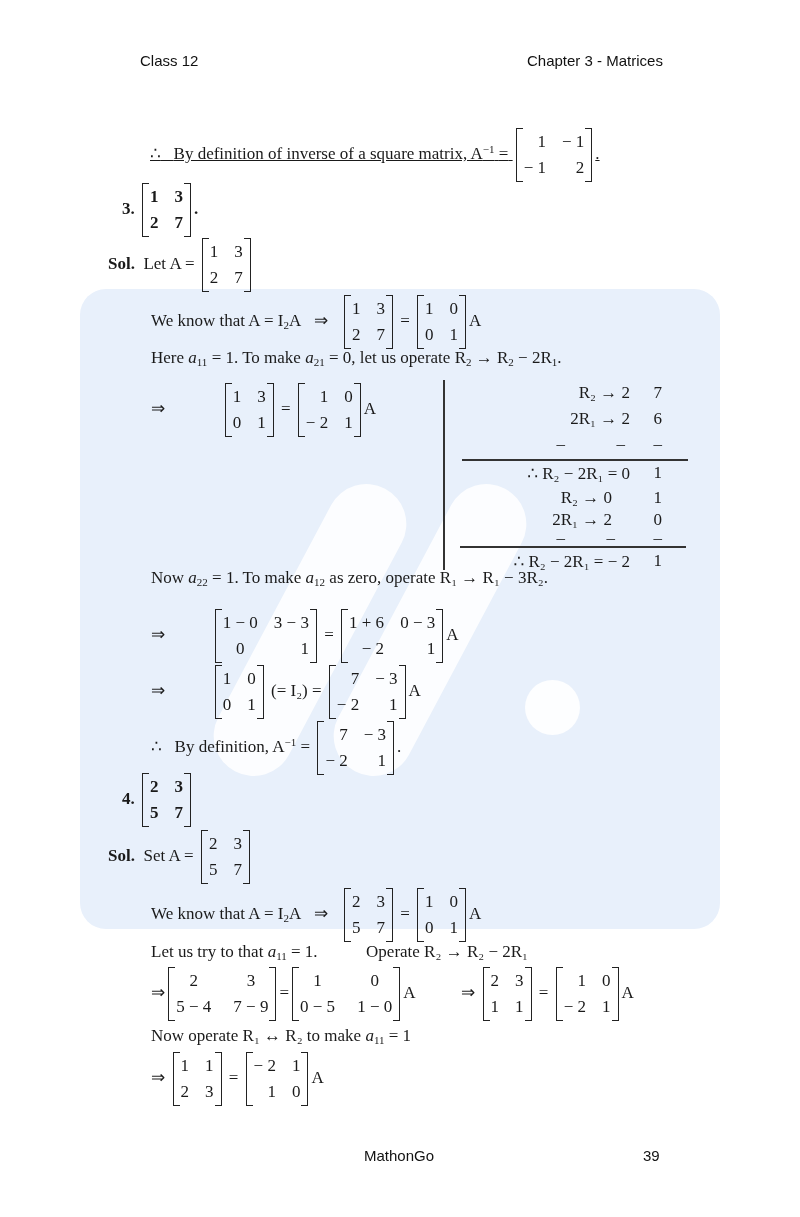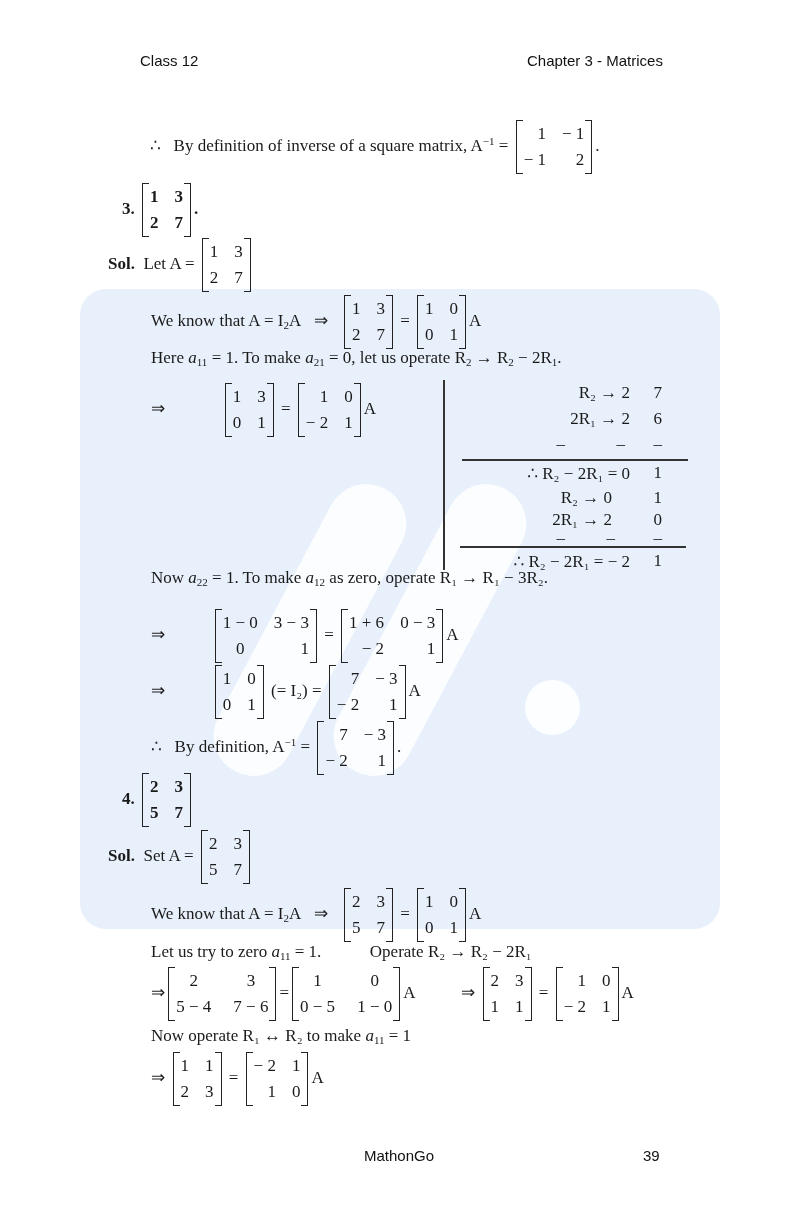--- a/index.html
+++ b/index.html
@@ -32,21 +32,21 @@
 <body>
 
 <div class="hdr" style="left:140px;top:52px;text-align:center;">Class 12</div>
 <div class="hdr" style="left:520px;top:52px;margin-left:7px;">Chapter 3 - Matrices</div>
 
 <div class="bgbox"></div>
 <div class="wm" style="left:270px;top:470px;width:80px;height:320px;transform:rotate(28deg);"></div>
 <div class="wm" style="left:390px;top:470px;width:80px;height:320px;transform:rotate(28deg);"></div>
 <div class="wm-dot" style="left:525px;top:680px;width:55px;height:55px;"></div>
 
-<div class="ln" style="left:150px;top:120px;">
+<div class="ln" style="left:150px;top:128px;text-decoration:underline;">
   <span>∴</span>&nbsp;&nbsp;
   <span>By definition of inverse of a square matrix, A</span><sup>−1</sup>
   <span>=</span>
   <span class="mat c2">
     <span>1</span>
       <span>− 1</span>
     <span>− 1</span>
       <span>2</span>
   </span><span>.</span>
 </div>
@@ -219,31 +219,31 @@
   <span>=</span>
   <span class="mat c2">
     <span>1</span>
       <span>0</span>
     <span>0</span>
       <span>1</span>
   </span><span>A</span>
 </div>
 
 <div class="ln" style="left:151px;top:942px;">
-  <span>Let us try to zero </span><span class="it">a</span><sub>11</sub><span> = 1.</span>
+  <span>Let us try to that </span><span class="it">a</span><sub>11</sub><span> = 1.</span>
   <span style="display:inline-block;width:40px;"></span>
   <span>Operate R₂ → R₂ − 2R₁</span>
 </div>
 
 <div class="ln" style="left:151px;top:967px;">
   <span>⇒</span><span class="mat c2" style="column-gap:22px">
     <span style="text-align:center">2</span>
       <span style="text-align:center">3</span>
     <span>5 − 4</span>
-      <span>7 − 6</span>
+      <span>7 − 9</span>
   </span><span>=</span><span class="mat c2" style="column-gap:22px">
     <span style="text-align:center">1</span>
       <span style="text-align:center">0</span>
     <span>0 − 5</span>
       <span>1 − 0</span>
   </span><span>A</span>
   <span style="display:inline-block;width:38px;"></span>
   <span>⇒</span>
   <span class="mat c2">
     <span>2</span>

